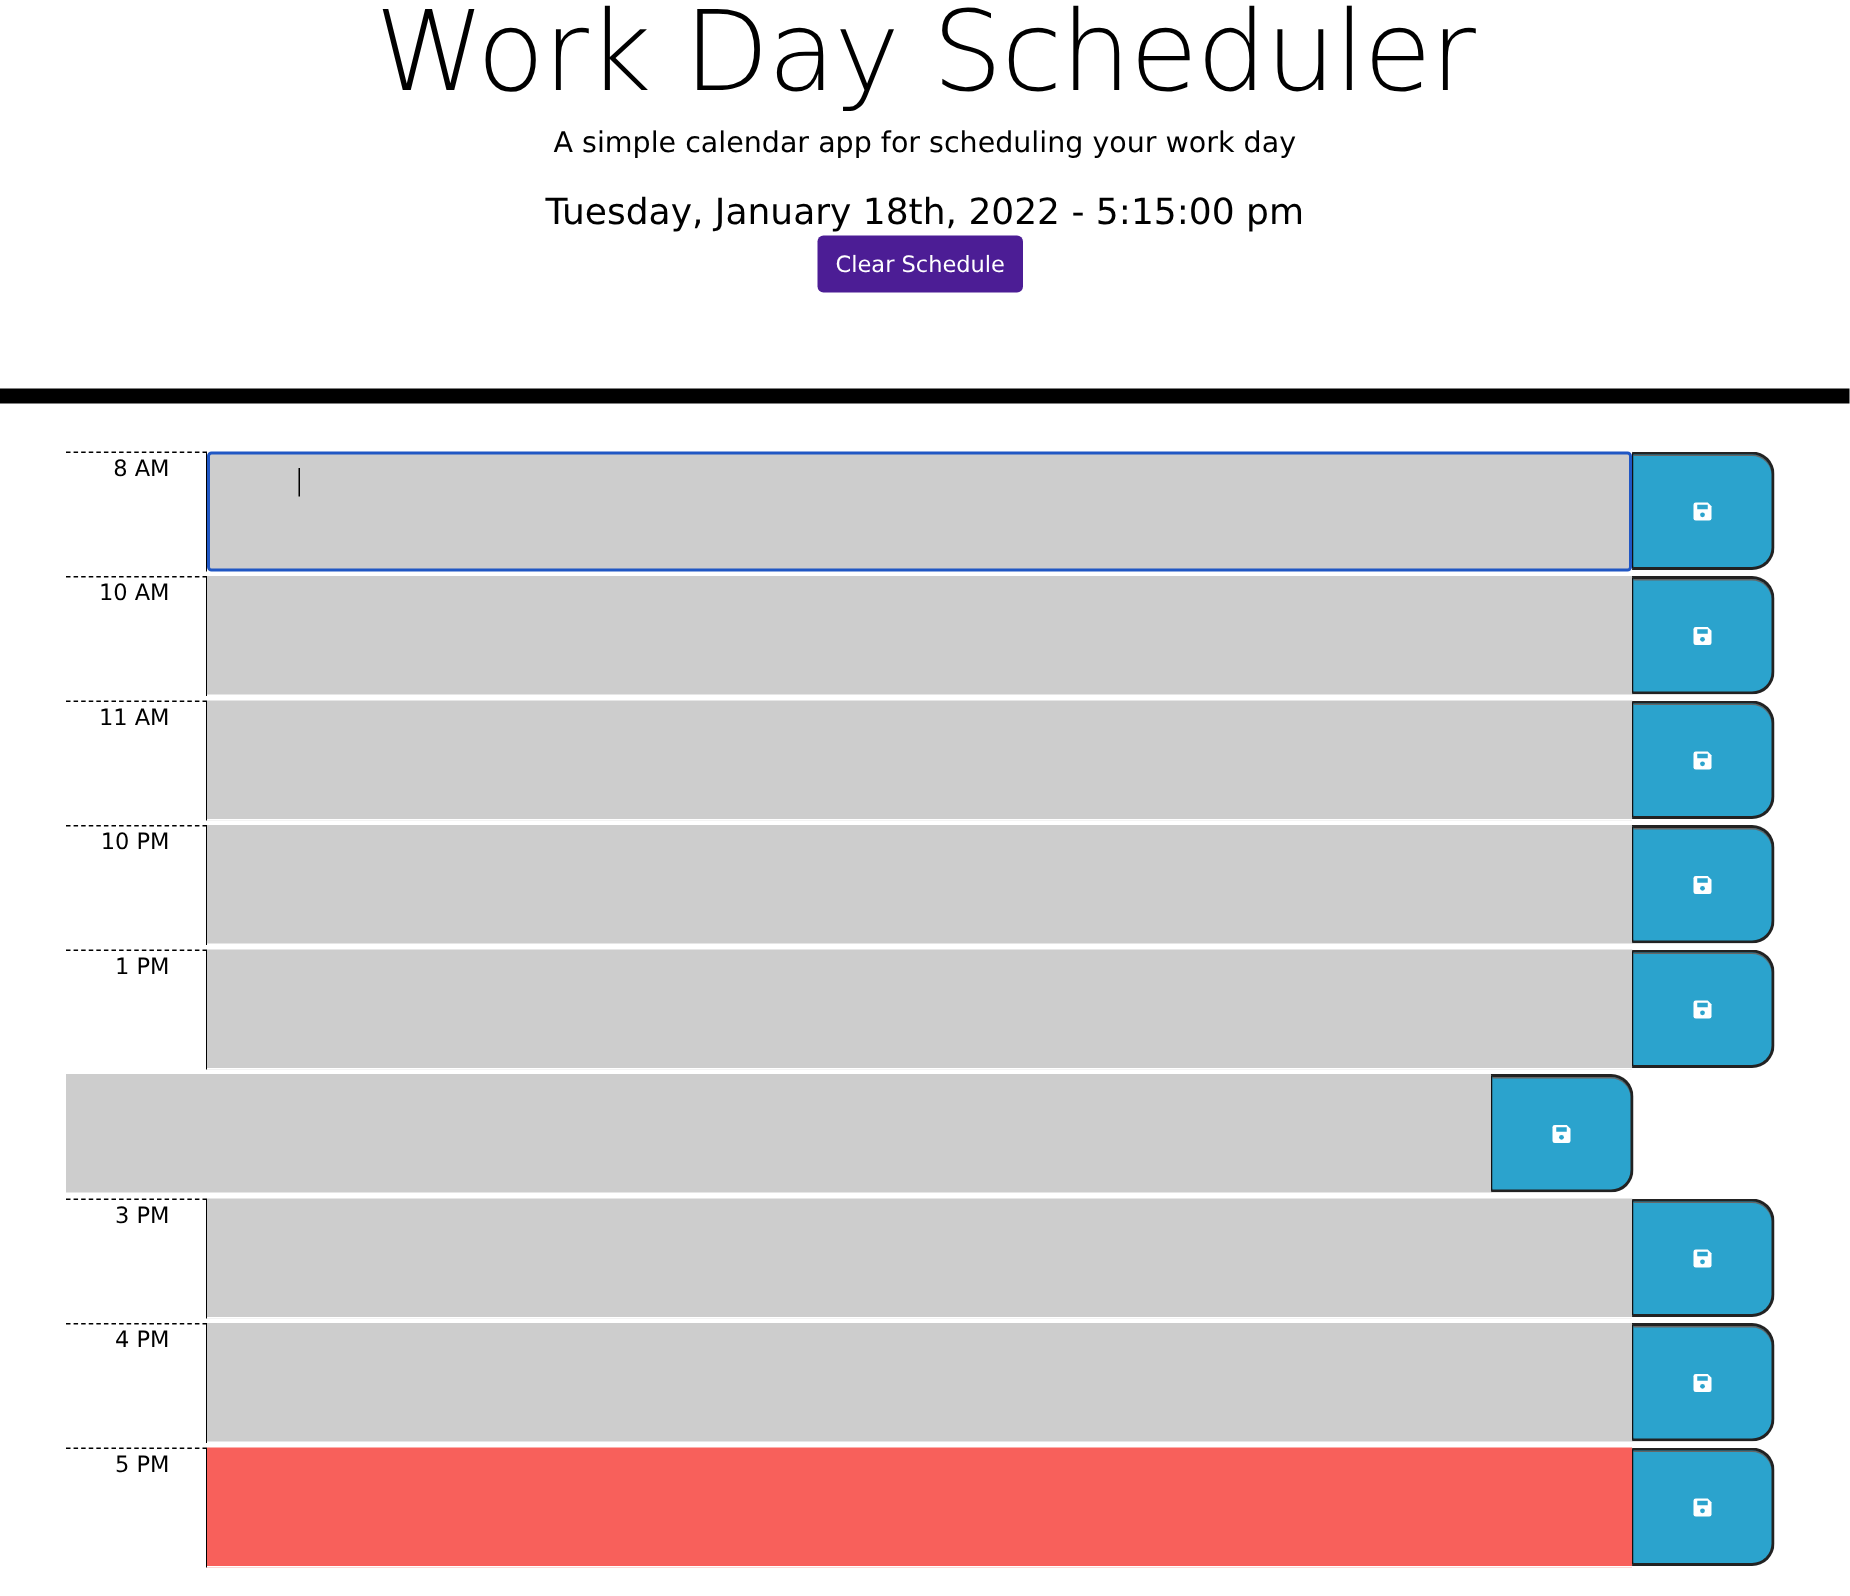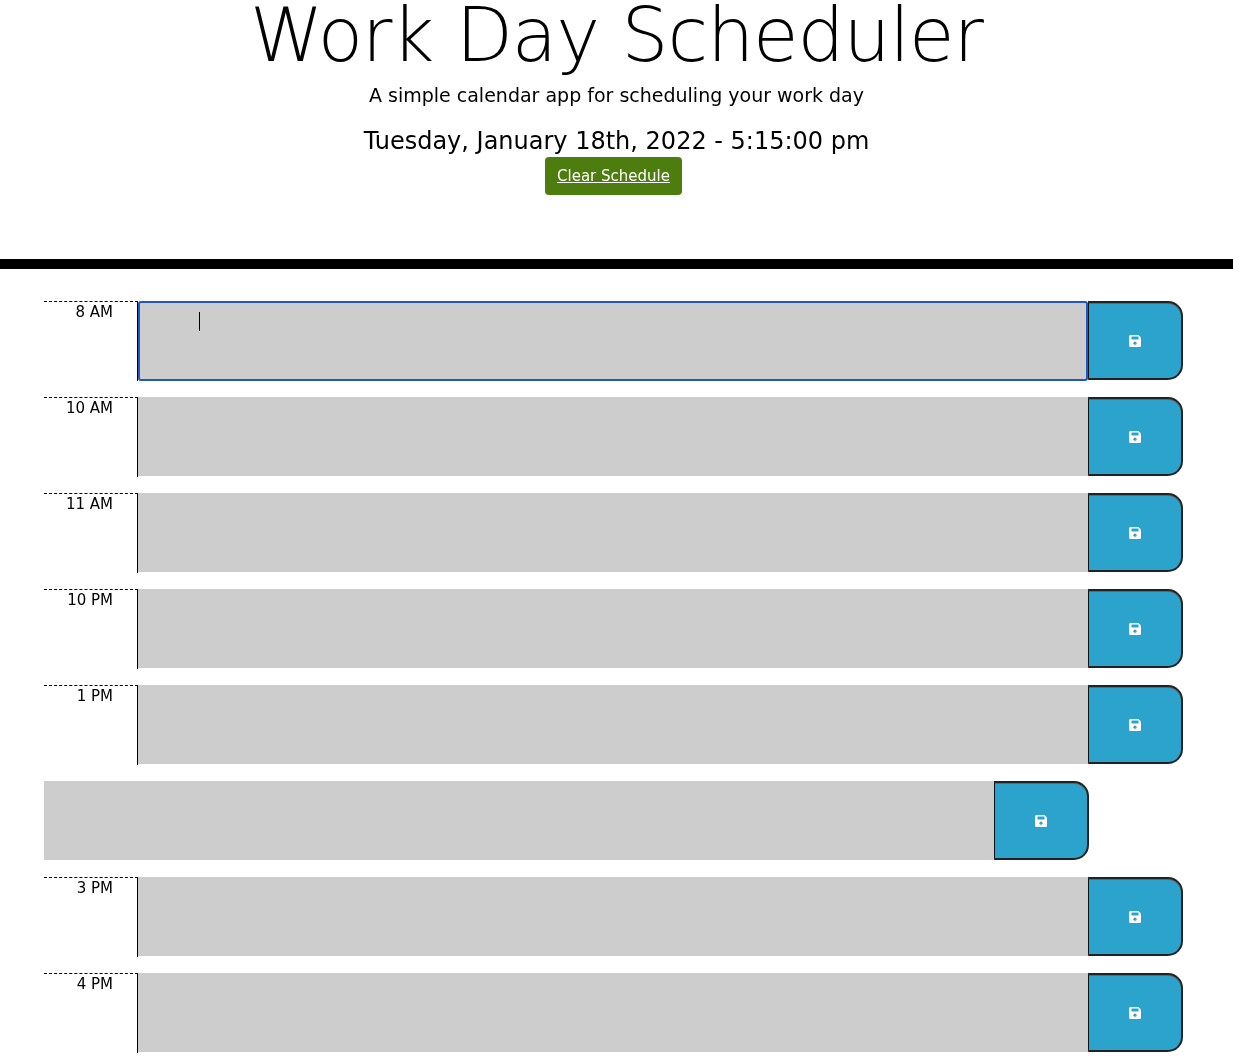--- a/index.html
+++ b/index.html
@@ -15,29 +15,29 @@
   .lead {
     position: absolute; top: 83px; left: 0; right: 0;
     font-size: 19px; margin: 0; line-height: 24px;
   }
   .current-day {
     position: absolute; top: 129px; left: 0; right: 0;
     font-size: 24px; margin: 0; line-height: 24px;
   }
   .clear-btn {
     position: absolute; top: 157px; left: 545px; width: 137px; height: 38px;
-    background: #4d7c0f; color: #fff; border: none; border-radius: 4px;
+    background: #4c1d95; color: #fff; border: none; border-radius: 4px;
     font-family: "DejaVu Sans", "Liberation Sans", sans-serif; font-size: 15px;
-    padding: 2px; cursor: pointer; text-decoration: underline;
+    padding: 2px; cursor: pointer;
   }
   .divider {
     position: absolute; top: 259px; left: 0; width: 1233px; height: 10px; background: #000;
   }
   .container { position: absolute; top: 301px; left: 44px; width: 1140px; }
-  .row { position: relative; height: 96px; display: flex; }
+  .row { position: relative; height: 83px; display: flex; }
   .hour {
     width: 94px; height: 80px; border-top: 1px dashed #000; border-right: 1px solid #000;
     box-sizing: border-box; text-align: right; padding-right: 24px;
     font-size: 15px; line-height: 18px; padding-top: 1px;
   }
   .description {
     width: 950px; height: 80px; box-sizing: border-box; border: none;
     border-bottom: 1px solid #ffffff;
     background: #d0d0d0; resize: none; margin: 0; padding: 8px 14px;
     font-family: "DejaVu Sans", "Liberation Sans", sans-serif; font-size: 15px; outline: none;

